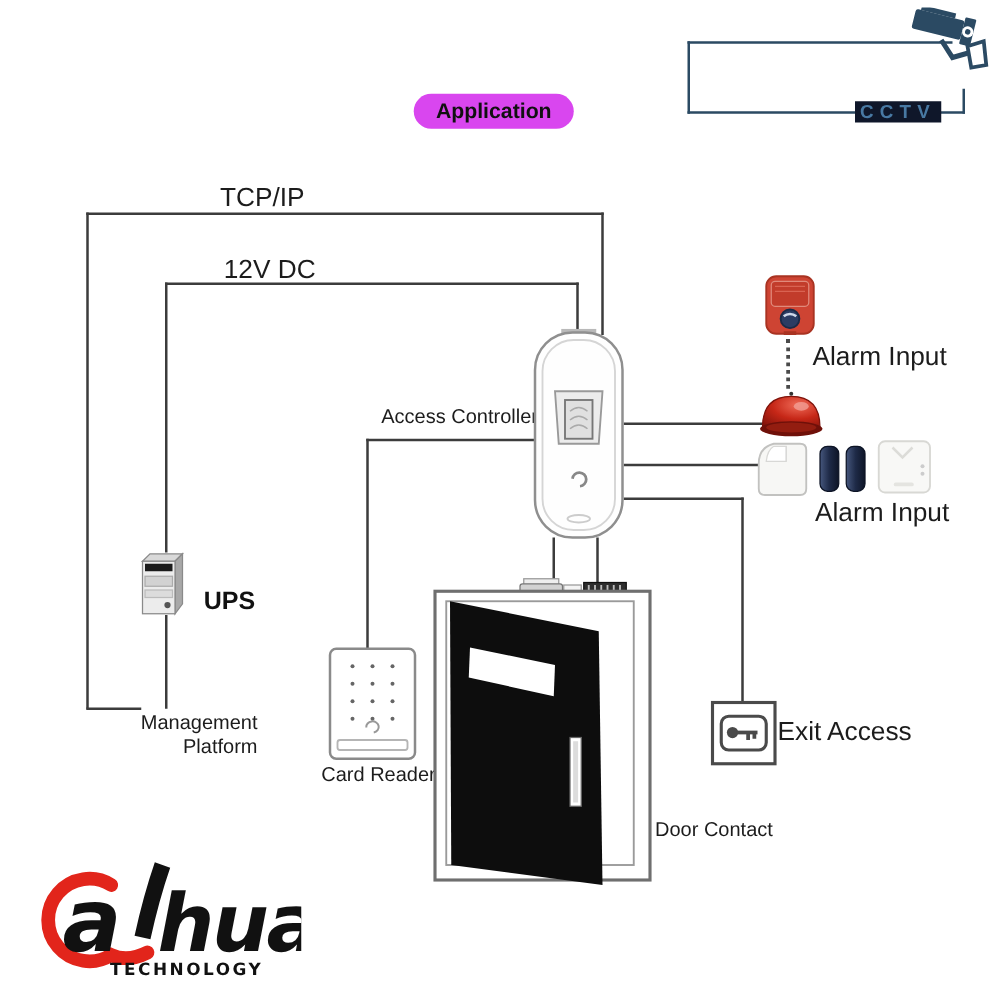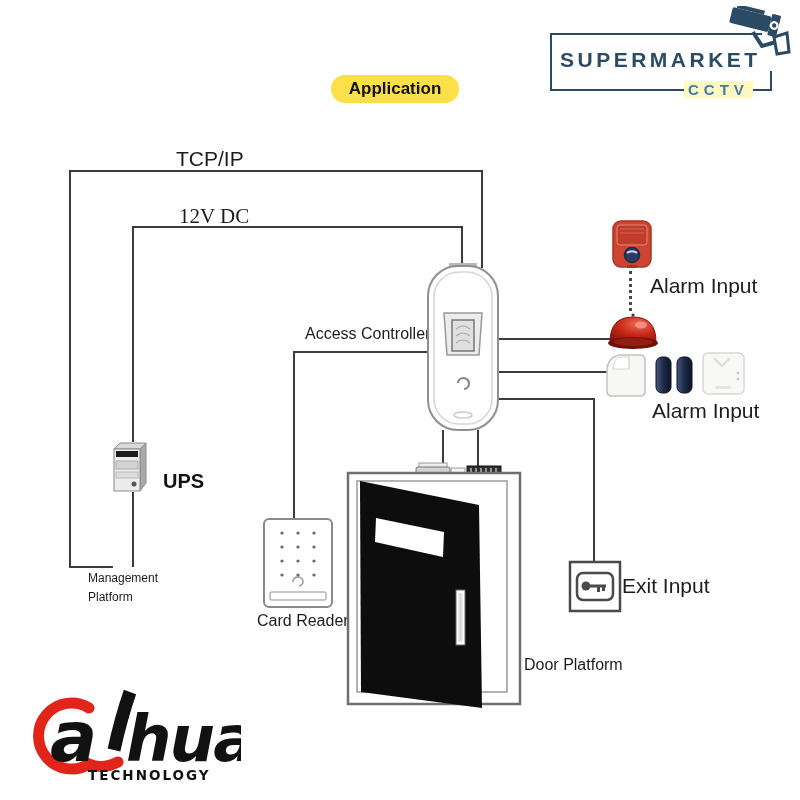--- a/index.html
+++ b/index.html
@@ -5,48 +5,47 @@
   html,body{margin:0;padding:0;background:#fff;}
   #canvas{position:relative;width:800px;height:800px;background:#fff;overflow:hidden;
           font-family:"Liberation Sans",sans-serif;}
   .wire{position:absolute;background:#3c3c3c;}
   .wire.h{height:2px;}
   .wire.v{width:2px;}
   .wire.dotted{width:0;background:none;border-left:3px dotted #4a4a4a;}
   .lbl{position:absolute;font-size:21px;line-height:1.25;color:#1c1c1c;white-space:nowrap;}
   .dev{position:absolute;}
   
-  .app-pill{position:absolute;left:331px;top:75px;width:128px;height:28px;background:#fde047;
+  .app-pill{position:absolute;left:331px;top:75px;width:128px;height:28px;background:#d946ef;
             border-radius:14px;display:flex;align-items:center;justify-content:center;
             font-size:17px;font-weight:bold;color:#101010;}
   
   .sm-frame{position:absolute;background:#2b4a63;}
   .sm-title{position:absolute;left:560px;top:48px;font-size:21px;font-weight:bold;
             letter-spacing:3.5px;color:#2b4a63;}
   .sm-sub{position:absolute;left:684px;top:81px;font-size:15px;font-weight:bold;
-          letter-spacing:5px;color:#4879a3;background:#fef9c3;padding:0 4px;}
+          letter-spacing:5px;color:#4879a3;background:#0f172a;padding:0 4px;}
   
   .ups-lbl{position:absolute;left:163px;top:470px;font-size:20px;font-weight:600;color:#111;}
-  .mp-lbl{position:absolute;left:88px;top:569px;width:118px;text-align:left;
-          font-size:12px;color:#1c1c1c;line-height:19px;}
+  .mp-lbl{position:absolute;left:88px;top:569px;width:118px;text-align:right;
+          font-size:16px;color:#1c1c1c;line-height:19px;}
   .dahua-wrap{position:absolute;left:26px;top:686px;width:215px;height:100px;}
 </style>
 </head>
 <body>
 
 <div id="canvas">
 
   <div class="app-pill">Application</div>
 
   <div class="sm-frame" style="left:550px;top:33px;width:212px;height:2px;"></div>
   <div class="sm-frame" style="left:550px;top:33px;width:2px;height:58px;"></div>
   <div class="sm-frame" style="left:550px;top:89px;width:138px;height:2px;"></div>
   <div class="sm-frame" style="left:752px;top:89px;width:20px;height:2px;"></div>
   <div class="sm-frame" style="left:770px;top:71px;width:2px;height:20px;"></div>
-  <div class="sm-title">SUPERMARKET</div>
   <div class="sm-sub">CCTV</div>
   <svg class="dev" style="left:726px;top:6px;" width="66" height="54" viewBox="0 0 66 54">
     <g transform="rotate(14 30 16)">
       <rect x="4" y="7" width="40" height="16" rx="2" fill="#2b4a63"></rect>
       <rect x="44" y="4" width="9" height="22" rx="1" fill="#2b4a63"></rect>
       <circle cx="48.5" cy="15" r="4.5" fill="#fff"></circle>
       <circle cx="48.5" cy="15" r="2.2" fill="#2b4a63"></circle>
       <rect x="8" y="3" width="28" height="4" fill="#2b4a63"></rect>
     </g>
     <path d="M27 26 L36 40 L50 36" stroke="#2b4a63" stroke-width="4" fill="none"></path>
@@ -70,32 +69,32 @@
   <div class="wire h" style="left:499px;top:371px;width:109px;"></div>
   <div class="wire h" style="left:499px;top:398px;width:96px;"></div>
   <div class="wire v" style="left:593px;top:398px;height:164px;"></div>
 
   <div class="wire v" style="left:442px;top:430px;height:38px;"></div>
   <div class="wire v" style="left:477px;top:430px;height:38px;"></div>
 
   <div class="wire dotted" style="left:629px;top:271px;height:40px;"></div>
 
   <div class="lbl" style="left:176px;top:146px;">TCP/IP</div>
-  <div class="lbl" style="left:179px;top:203px;font-family:Liberation Serif, serif;">12V DC</div>
+  <div class="lbl" style="left:179px;top:203px;">12V DC</div>
   <div class="lbl" style="left:305px;top:324px;font-size:16px;">Access Controller</div>
   <div class="lbl" style="left:650px;top:273px;">Alarm Input</div>
   <div class="lbl" style="left:652px;top:398px;text-align:right;">Alarm Input</div>
   <div class="ups-lbl">UPS</div>
   <div class="mp-lbl">
     <div>Management</div>
     <div>Platform</div>
   </div>
   <div class="lbl" style="left:257px;top:611px;font-size:16px;">Card Reader</div>
-  <div class="lbl" style="left:524px;top:655px;font-size:16px;">Door Platform</div>
-  <div class="lbl" style="left:622px;top:573px;">Exit Input</div>
+  <div class="lbl" style="left:524px;top:655px;font-size:16px;">Door Contact</div>
+  <div class="lbl" style="left:622px;top:573px;">Exit Access</div>
 
   <svg class="dev" style="left:425px;top:263px;" width="76" height="170" viewBox="0 0 76 170">
     <rect x="24" y="0" width="28" height="6" fill="#b9b9b9"></rect>
     <rect x="3" y="3" width="70" height="164" rx="30" fill="#fefefe" stroke="#8f8f8f" stroke-width="2"></rect>
     <rect x="9" y="9" width="58" height="152" rx="25" fill="none" stroke="#d5d5d5" stroke-width="1.5"></rect>
     <polygon points="19,50 57,50 54,92 22,92" fill="#ececec" stroke="#999" stroke-width="1.5"></polygon>
     <rect x="27" y="57" width="22" height="31" fill="#e0e0e0" stroke="#777" stroke-width="1.5"></rect>
     <path d="M31 66 q7 -6 14 0 M31 73 q7 -6 14 0 M31 80 q7 -6 14 0" stroke="#aaa" fill="none" stroke-width="1.2"></path>
     <path d="M33 120 a5.5 5.5 0 1 1 6 6" stroke="#888" fill="none" stroke-width="2.2"></path>
     <ellipse cx="38" cy="152" rx="9" ry="3" fill="none" stroke="#ccc" stroke-width="1.5"></ellipse>

